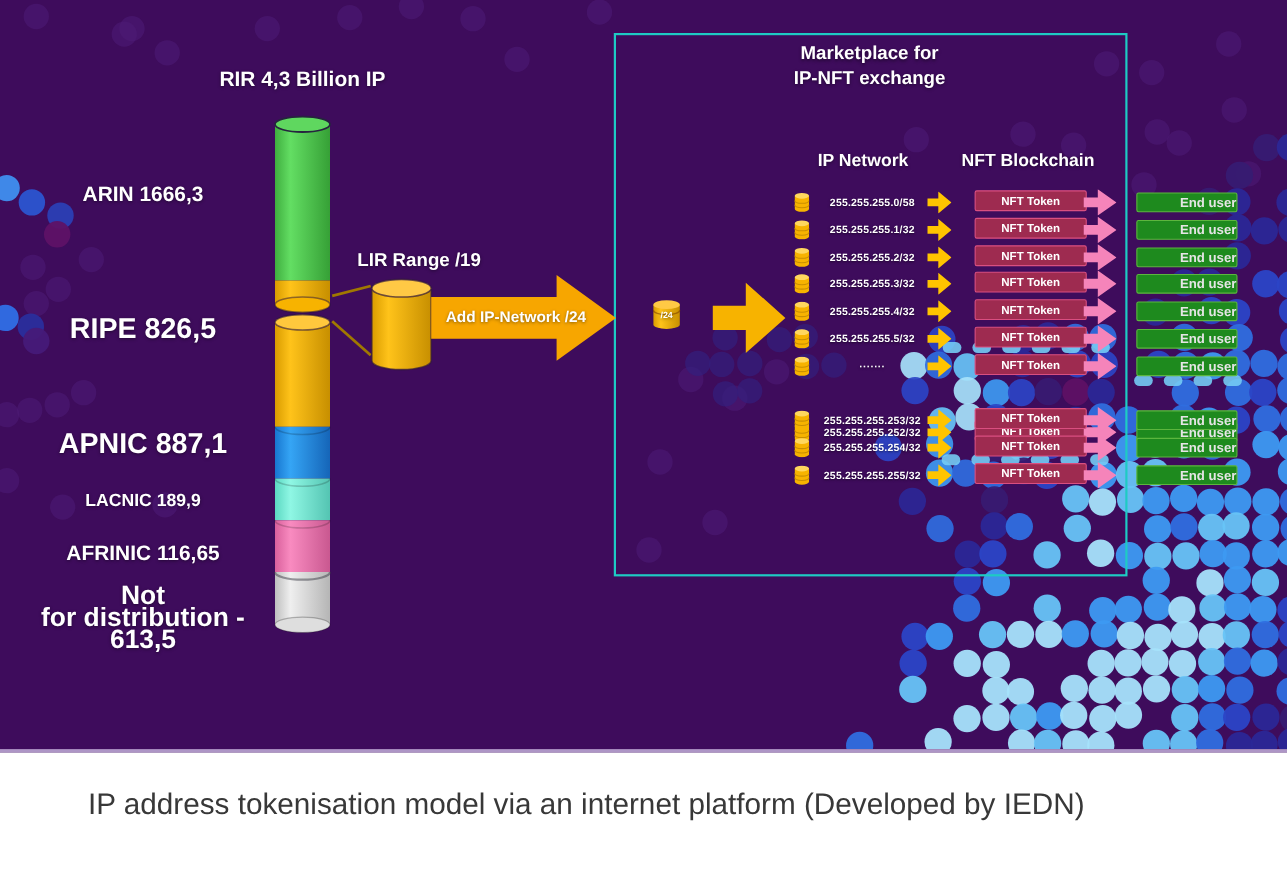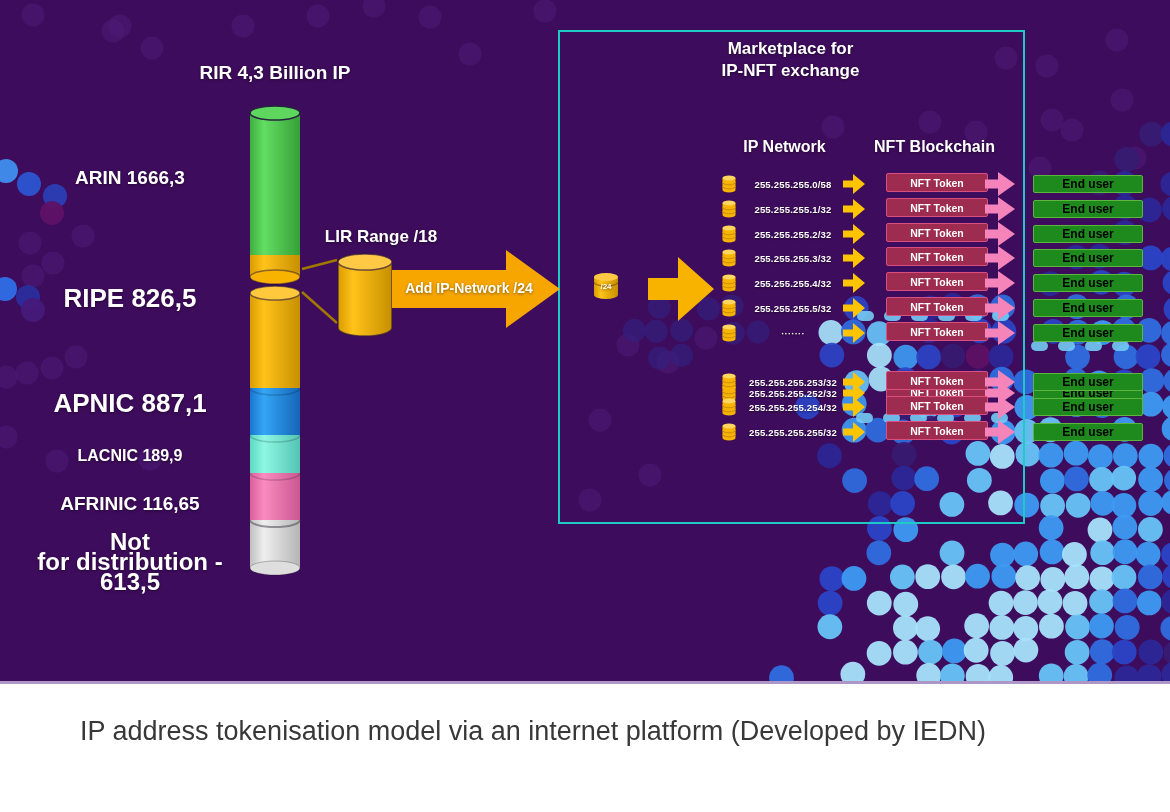--- a/index.html
+++ b/index.html
@@ -29,23 +29,23 @@
   #rows{position:absolute;left:0;top:0;width:1170px;height:681px;z-index:3;}
   .row{position:absolute;left:715px;width:422px;height:24px;}
   .row .db{position:absolute;left:7px;top:3px;}
   .row .ip{position:absolute;left:22px;top:7px;width:112px;text-align:center;color:#fff;
            font-weight:bold;font-size:9.5px;letter-spacing:.2px;text-shadow:0 1px 2px rgba(0,0,0,.5);}
   .row .yarrow{position:absolute;left:128px;top:2px;}
   .row .nft{position:absolute;left:171px;top:1px;width:102px;height:19px;line-height:19px;
             background:#9E2B50;border:1.5px solid #D94F80;border-radius:2px;color:#fff;
             font-weight:bold;font-size:10.5px;text-align:center;box-sizing:border-box;}
   .row .parrow{position:absolute;left:270px;top:0px;}
-  .row .end{position:absolute;left:318px;top:3px;width:110px;height:18px;line-height:17px;
-            background:#1E8A1E;border:1.5px solid #5CB63E;border-radius:2px;color:#000000;
-            font-weight:bold;font-size:12px;text-align:center;box-sizing:border-box;}
+  .row .end{position:absolute;left:318px;top:3px;width:92px;height:18px;line-height:17px;
+            background:#1E8A1E;border:1.5px solid #5CB63E;border-radius:2px;color:#e5e5e5;
+            font-weight:bold;font-size:12px;text-align:right;box-sizing:border-box;}
   .caption{position:absolute;left:80px;top:716px;width:1060px;font-size:27px;color:#383838;
            font-weight:400;}
 </style>
 </head>
 <body>
 
 <div class="stage">
   <div class="diagram">
 
     <svg class="dotsbg" id="dots" width="1170" height="681">
@@ -387,21 +387,21 @@
 
     <div class="lbl rir-title">RIR 4,3 Billion IP</div>
     <div class="lbl side-arin">ARIN 1666,3</div>
     <div class="lbl side-ripe">RIPE 826,5</div>
     <div class="lbl side-apnic">APNIC 887,1</div>
     <div class="lbl side-lacnic">LACNIC 189,9</div>
     <div class="lbl side-afrinic">AFRINIC 116,65</div>
     <div class="lbl side-not">Not
 for distribution -
 613,5</div>
-    <div class="lbl lir-label">LIR Range /18</div>
+    <div class="lbl lir-label">LIR Range /19</div>
     <div class="lbl arrow-label">Add IP-Network /24</div>
     <div class="lbl s24-label">/24</div>
 
     <div class="market-box"></div>
     <div class="lbl market-title">
       <span>Marketplace for</span><br>
       <span>IP-NFT exchange</span>
     </div>
     <div class="lbl col-ip">IP Network</div>
     <div class="lbl col-nft">NFT Blockchain</div>

